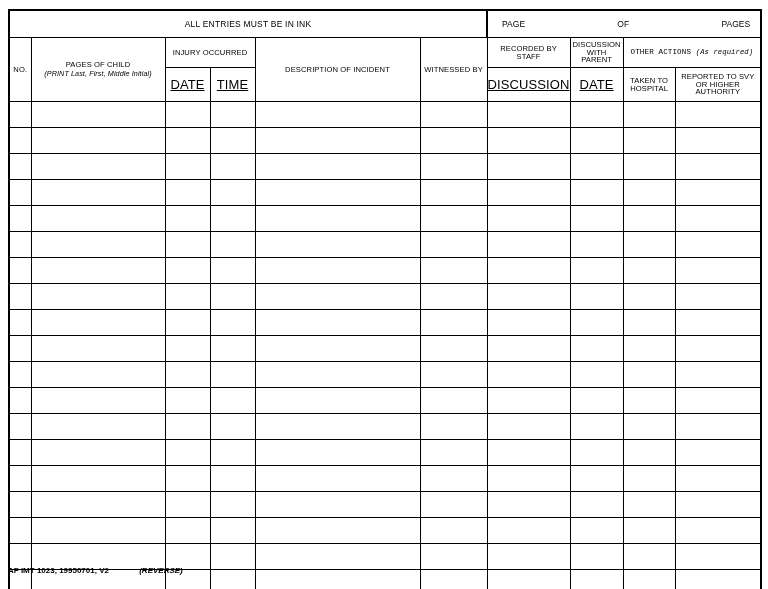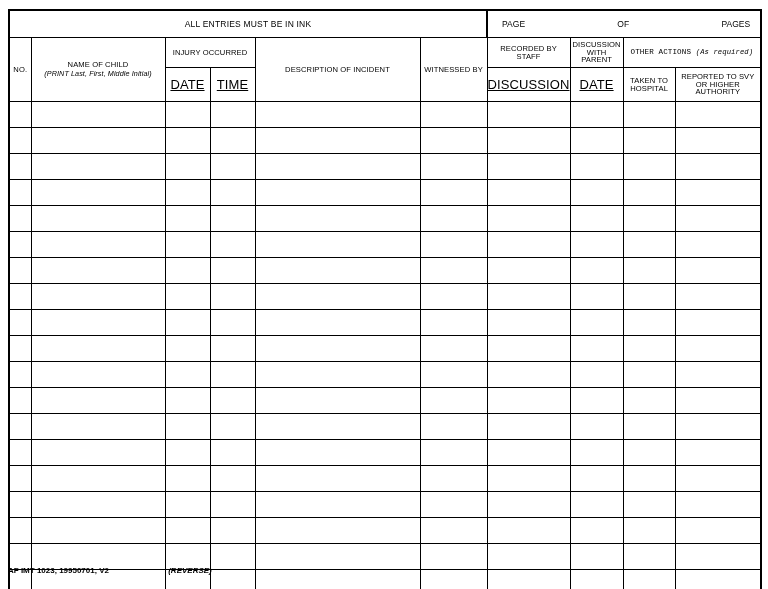--- a/index.html
+++ b/index.html
@@ -104,21 +104,21 @@
     position: absolute;
     left: 8px;
     top: 566px;
     width: 752px;
     font-size: 8px;
     font-weight: bold;
     white-space: nowrap;
   }
   .footer .rev {
     font-style: italic;
-    margin-left: 57px;
+    margin-left: 28px;
   }
 
   
 </style>
 </head>
 <body>
 
 <div class="page">
 
   <div class="form-wrap">
@@ -147,21 +147,21 @@
               <span>PAGES</span>
             </div>
           </td>
         </tr>
 
         <tr>
           <td class="hdr hdr-tall" rowspan="2">
             <span>NO.</span>
           </td>
           <td class="hdr hdr-tall" rowspan="2">
-            <span>NAME OF CHILD</span>
+            <span>PAGES OF CHILD</span>
             <span class="ital">(PRINT  Last, First, Middle Initial)</span>
           </td>
           <td class="hdr hdr-top" colspan="2">
             <span>INJURY OCCURRED</span>
           </td>
           <td class="hdr hdr-tall" rowspan="2">
             <span>DESCRIPTION OF INCIDENT</span>
           </td>
           <td class="hdr hdr-tall" rowspan="2">
             <span>WITNESSED BY</span>

